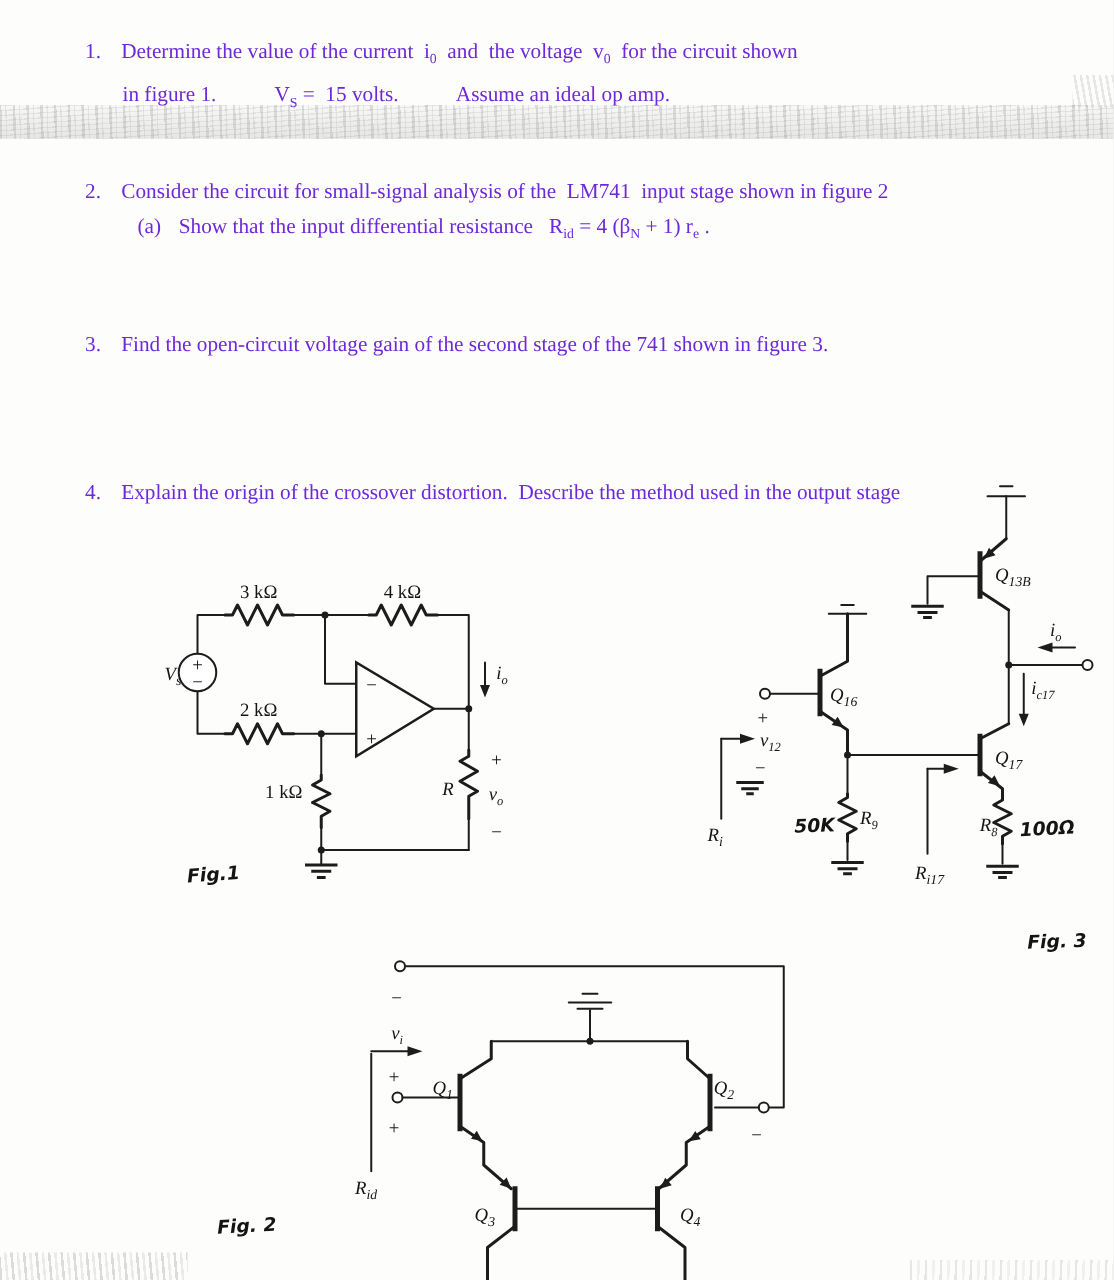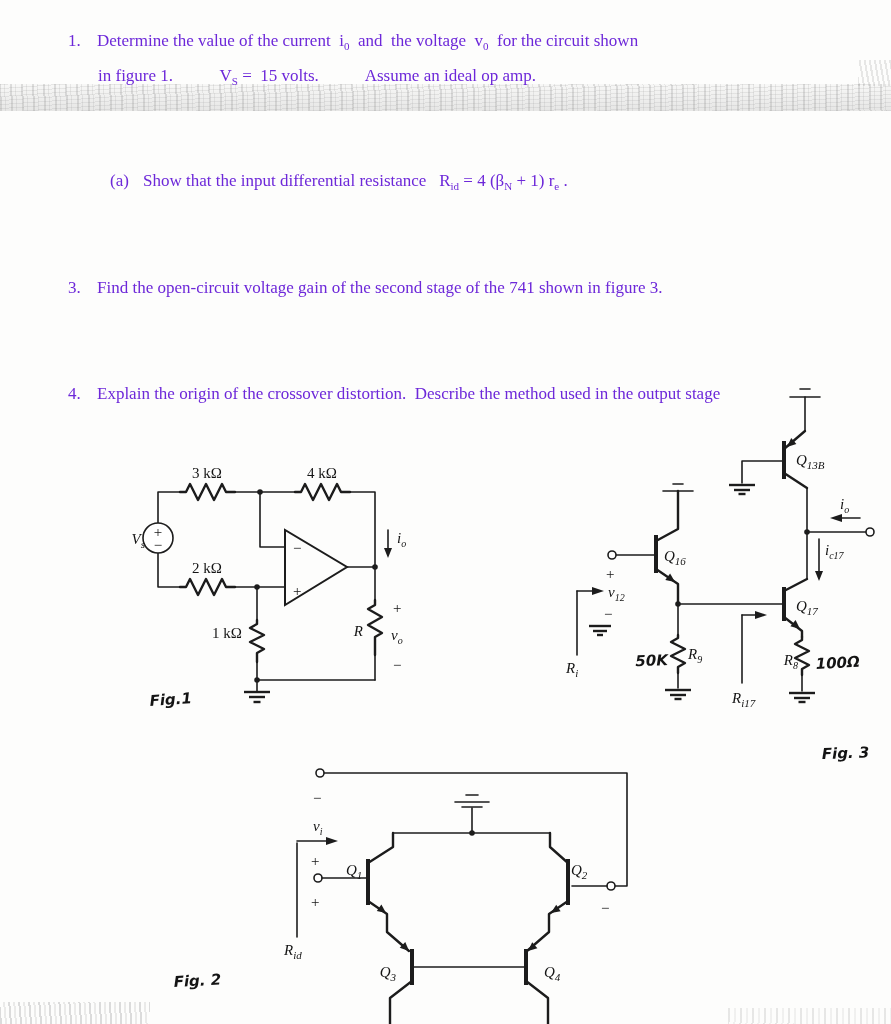--- a/index.html
+++ b/index.html
@@ -44,23 +44,24 @@
 <div id="page">
 
   <div class="noise band1"></div>
   <div class="noise corner-bl"></div>
   <div class="noise corner-br"></div>
   <div class="noise edge-tr"></div>
 
   <div class="pline" style="top:31px"><span class="num">1.</span><span class="ptxt"><span>Determine the value of the current  i</span><sub>0</sub><span>  and  the voltage  v</span><sub>0</sub><span>  for the circuit shown</span></span></div>
   <div class="pline indent" style="top:66px"><span class="ptxt"><span>in figure 1.           V</span><sub>S</sub><span> =  15 volts.           Assume an ideal op amp.</span></span></div>
 
+  <div class="pline" style="top:143px"><span class="num">2.</span><span class="ptxt"><span>Consider the circuit for small-signal analysis of the  LM741  input stage shown in figure 2</span></span></div>
   <div class="pline subitem" style="top:171px"><span class="slabel">(a)</span><span class="ptxt"><span>Show that the input differential resistance   R</span><sub>id</sub><span> = 4 (β</span><sub>N</sub><span> + 1) r</span><sub>e</sub><span> .</span></span></div>
 
-  <div class="pline" style="top:278px"><span class="num">3.</span><span class="ptxt"><span>Find the open-circuit voltage gain of the second stage of the 741 shown in figure 3.</span></span></div>
+  <div class="pline" style="top:266px"><span class="num">3.</span><span class="ptxt"><span>Find the open-circuit voltage gain of the second stage of the 741 shown in figure 3.</span></span></div>
 
   <div class="pline" style="top:384px"><span class="num">4.</span><span class="ptxt"><span>Explain the origin of the crossover distortion.  Describe the method used in the output stage</span></span></div>
 
   <div class="fig" style="left:100px;top:440px">
     <svg width="360" height="290" viewBox="0 0 360 290">
       <g>
         <path class="w" d="M58 83 V52 H80"></path>
         <path class="w" d="M135 52 H195"></path>
         <path class="w" d="M250 52 H275 V127"></path>
         <path class="w" d="M160 52 V107 H185"></path>

